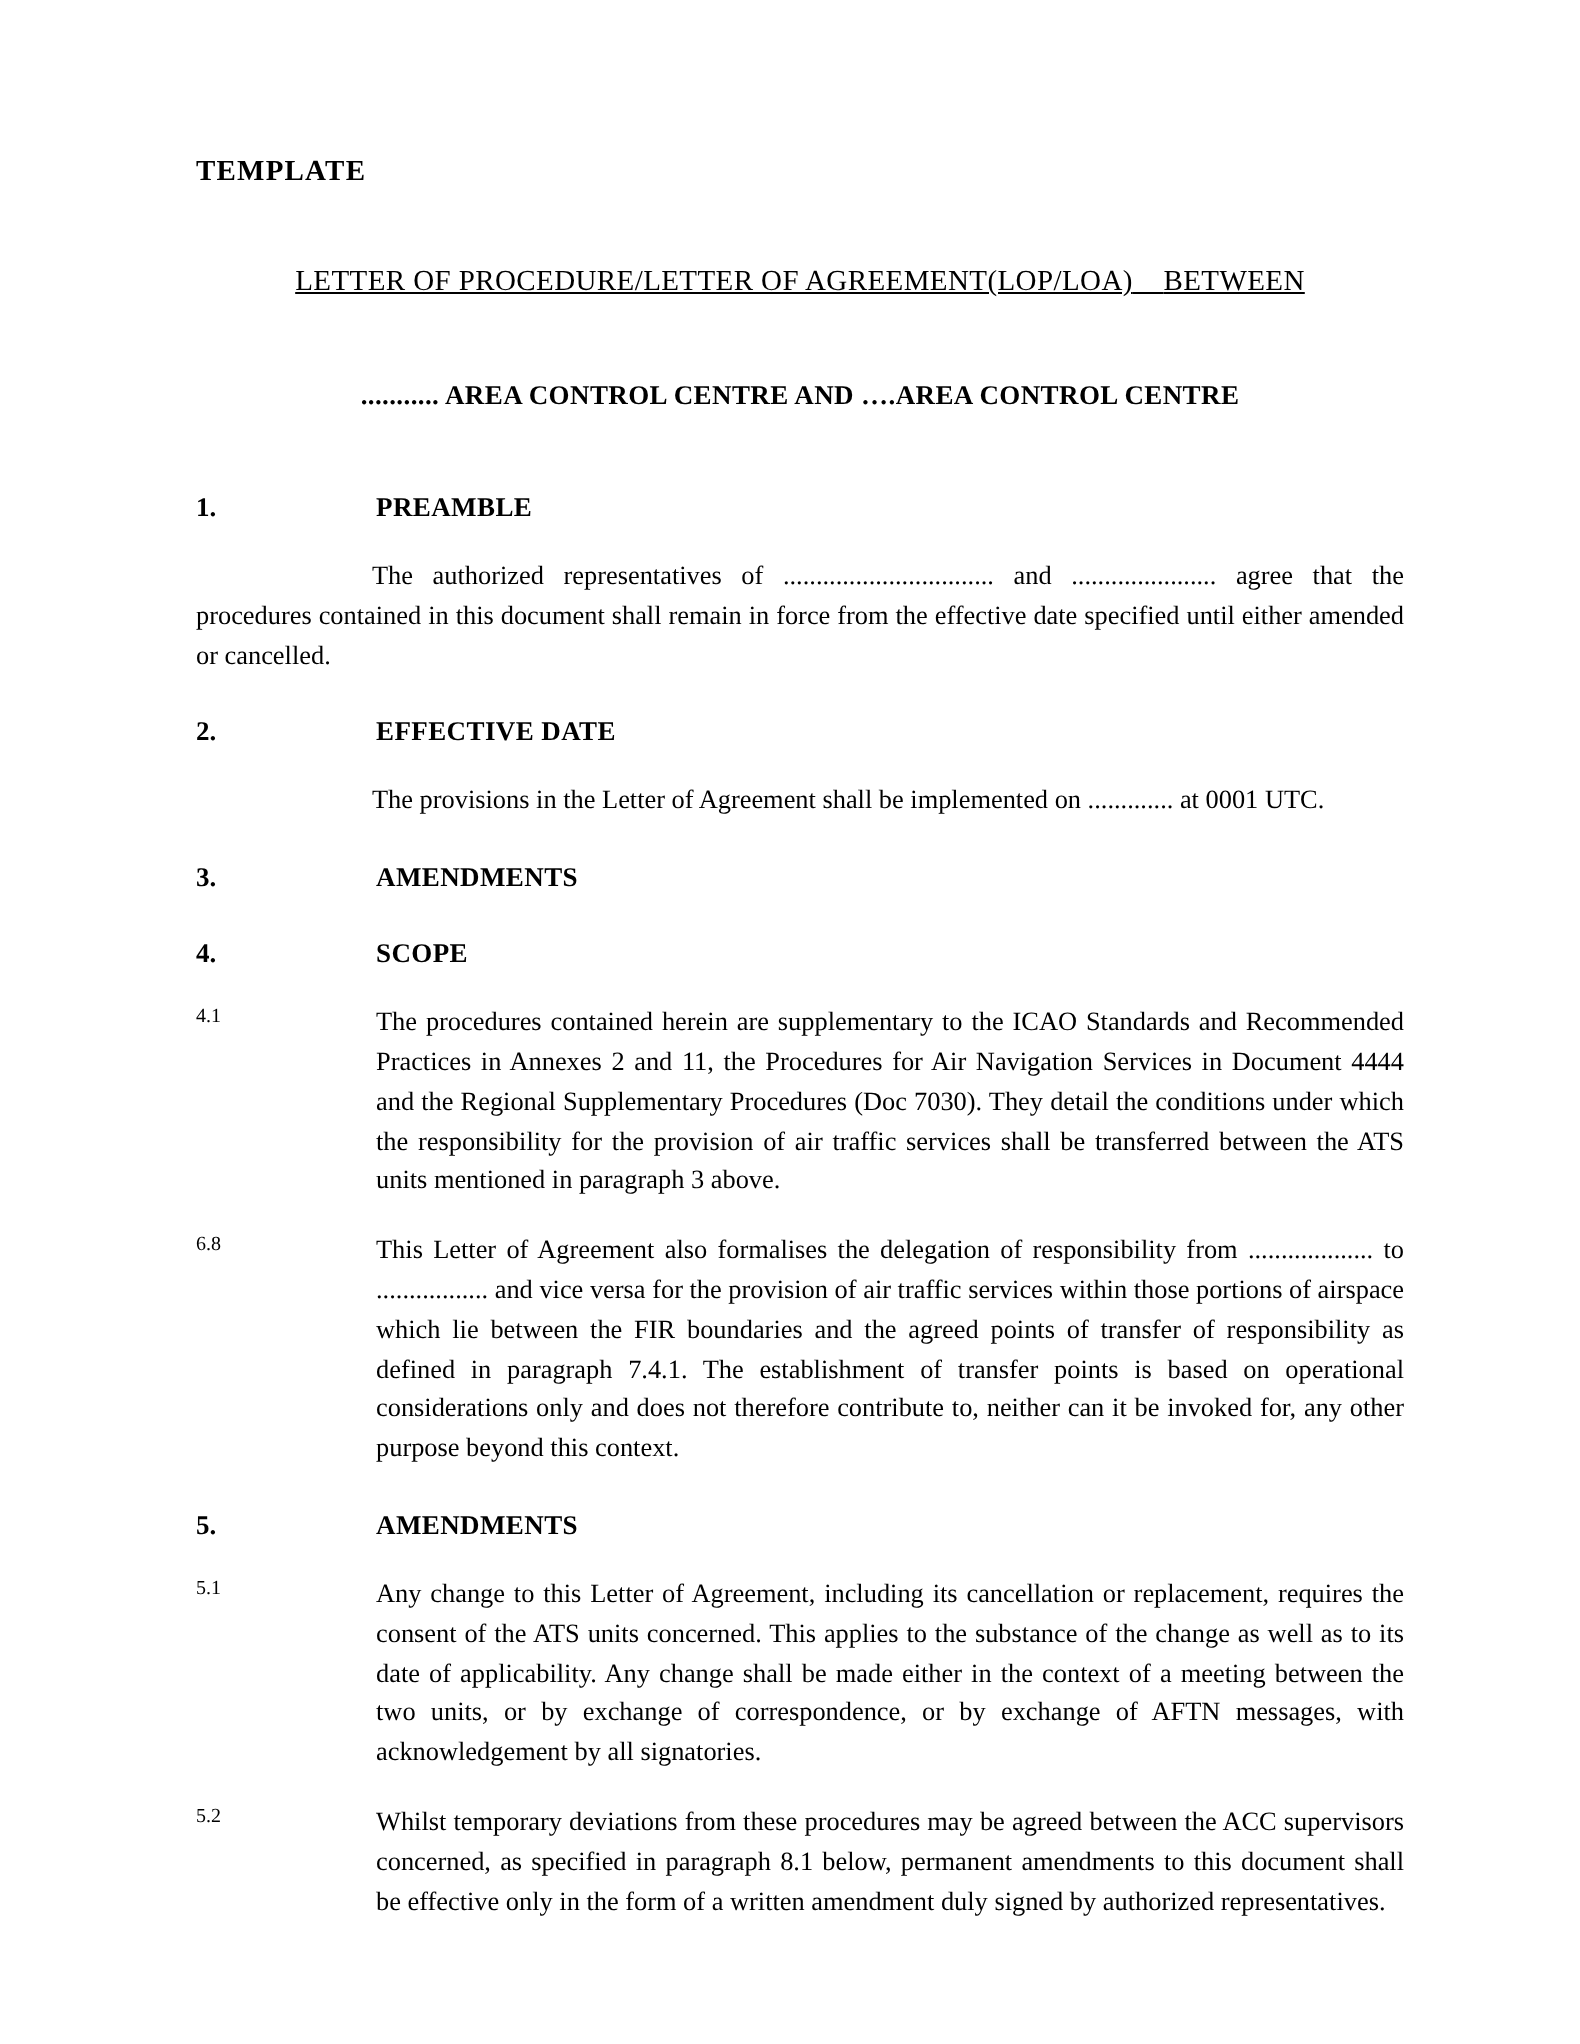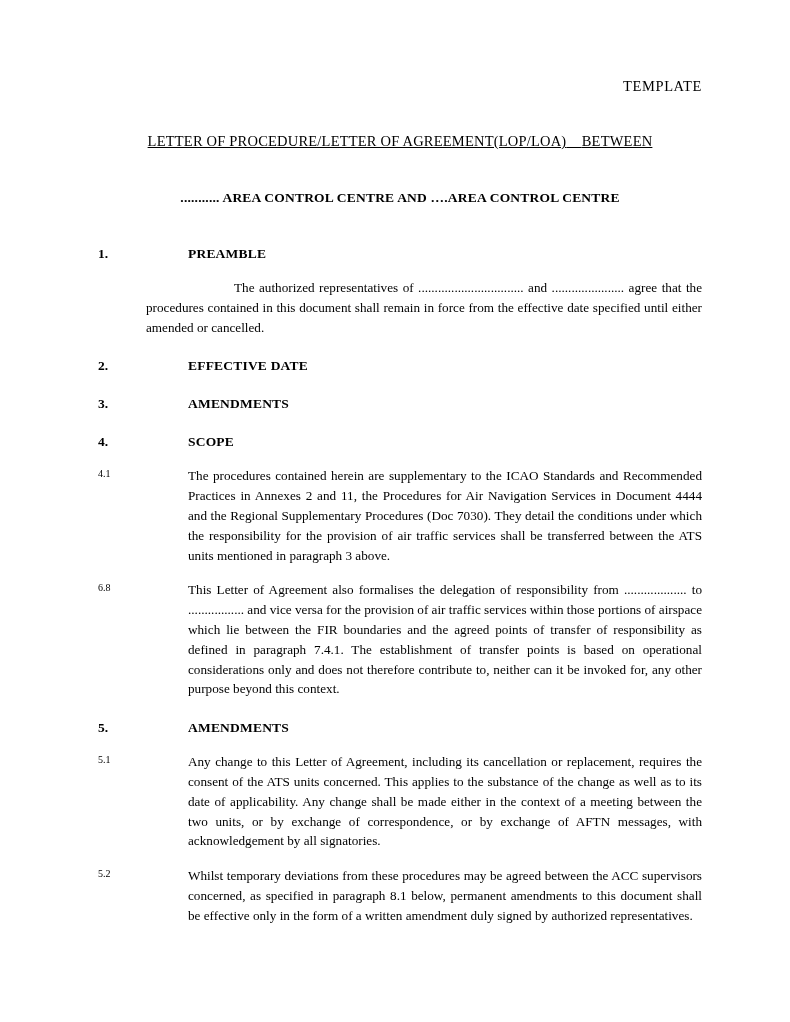--- a/index.html
+++ b/index.html
@@ -16,22 +16,22 @@
   }
   .page {
     position: relative;
     width: 790px;
     height: 1022px;
     background: #ffffff;
     box-sizing: border-box;
     padding: 78px 88px 40px 98px;
   }
   .doc-title {
-    text-align: right;
-    font-weight: normal;
+    text-align: left;
+    font-weight: bold;
     font-size: 14.5px;
     letter-spacing: 0.6px;
     margin: 0 0 38px 0;
   }
   .doc-subtitle {
     text-align: center;
     font-weight: normal;
     font-size: 14.5px;
     letter-spacing: 0.2px;
     margin: 0 0 40px 0;
@@ -63,21 +63,20 @@
     letter-spacing: 0.2px;
   }
   p.body {
     font-size: 13.2px;
     line-height: 1.5;
     text-align: justify;
     margin: 0 0 15px 0;
   }
   p.indent {
     text-indent: 88px;
-    margin-left: 48px;
   }
   .num-para {
     display: flex;
     align-items: flex-start;
     margin: 0 0 15px 0;
   }
   .num-para .n {
     flex: 0 0 90px;
     font-size: 10px;
     line-height: 1.5;
@@ -108,20 +107,21 @@
     <span class="section-title">PREAMBLE</span>
   </div>
   <p class="body indent">The authorized representatives of ................................ and ...................... agree that the procedures contained in this document shall remain in force from the effective date specified until either amended or cancelled.</p>
 
   <div class="gap-sm"></div>
 
   <div class="section-head">
     <span class="section-num">2.</span>
     <span class="section-title">EFFECTIVE DATE</span>
   </div>
+  <p class="body indent">The provisions in the Letter of Agreement shall be implemented on ............. at 0001 UTC.</p>
 
   <div class="gap-sm"></div>
 
   <div class="section-head">
     <span class="section-num">3.</span>
     <span class="section-title">AMENDMENTS</span>
   </div>
 
   <div class="gap-sm"></div>
 

